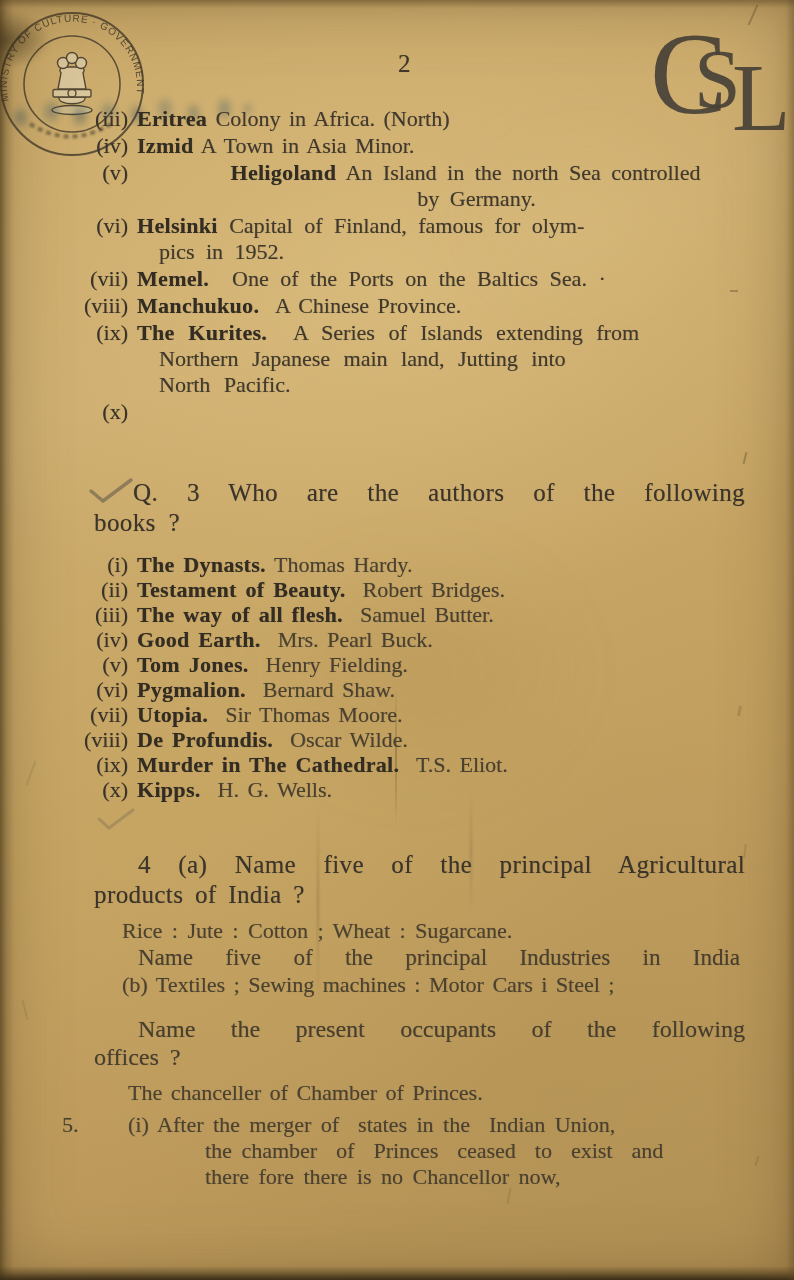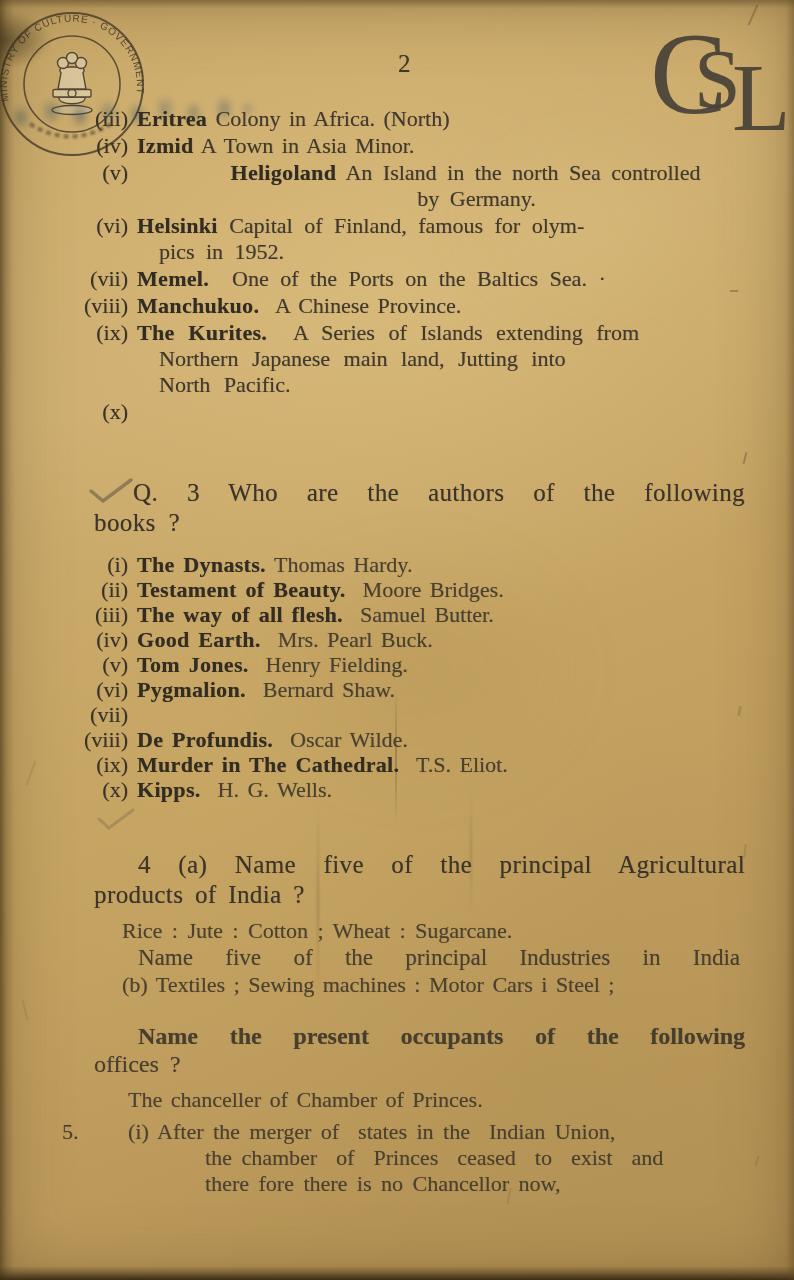--- a/index.html
+++ b/index.html
@@ -81,21 +81,21 @@
   .jlast{text-align:justify;text-align-last:justify;box-sizing:border-box;}
   .q3 .h1.l1{margin-left:94px;width:651px;padding-left:39px;}
   .q3 .h1.l2{margin-left:94px;word-spacing:6px;}
   .q3 .list{margin-top:14px;}
   .q4 .h1.l1{margin-left:94px;width:651px;padding-left:44px;}
   .q4 .h1.l2{margin-left:94px;word-spacing:5px;}
   .q4line{font-size:22px;line-height:27px;color:rgba(62,55,43,.82);}
   .ans-a{margin:7px 0 0 122px;word-spacing:4px;}
   .prompt-b{margin-left:94px;width:646px;padding-left:44px;font-size:23px;line-height:27px;color:rgba(62,55,43,.85);}
   .ans-b{margin-left:122px;word-spacing:3px;}
-  .prompt-c1{margin:24px 0 0 94px;width:651px;padding-left:44px;font-size:24px;line-height:28px;color:rgba(60,54,42,.85);font-weight:bold;}
+  .prompt-c1{margin:17px 0 0 94px;width:651px;padding-left:44px;font-size:24px;line-height:28px;color:rgba(60,54,42,.85);}
   .prompt-c2{margin-left:94px;font-size:24px;line-height:28px;word-spacing:5px;color:rgba(60,54,42,.85);}
   .office{margin:9px 0 0 128px;font-size:22px;line-height:26px;word-spacing:3px;color:rgba(60,54,42,.8);}
   .q5{display:flex;margin:6px 0 0 62px;font-size:22px;line-height:26px;color:rgba(58,53,42,.78);}
   .q5 .qnum{flex:none;width:66px;}
   .q5 .qbody{flex:1;white-space:pre-wrap;padding-left:77px;text-indent:-77px;word-spacing:4px;max-width:630px;}
 
   
   .check{position:absolute;z-index:3;}
   .check.c3{left:88px;top:476px;}
   .check.c4{left:96px;top:806px;opacity:.6;}
@@ -216,21 +216,21 @@
     <div class="h1 l2">books ?</div>
     <div class="list">
 
         <div class="item">
           <span class="inum">(i)</span>
           <span class="ibody"><b class="term">The Dynasts.</b><span> Thomas Hardy.</span></span>
         </div>
 
         <div class="item">
           <span class="inum">(ii)</span>
-          <span class="ibody"><b class="term">Testament of Beauty.</b><span>  Moore Bridges.</span></span>
+          <span class="ibody"><b class="term">Testament of Beauty.</b><span>  Robert Bridges.</span></span>
         </div>
 
         <div class="item">
           <span class="inum">(iii)</span>
           <span class="ibody"><b class="term">The way of all flesh.</b><span>  Samuel Butter.</span></span>
         </div>
 
         <div class="item">
           <span class="inum">(iv)</span>
           <span class="ibody"><b class="term">Good Earth.</b><span>  Mrs. Pearl Buck.</span></span>
@@ -241,20 +241,21 @@
           <span class="ibody"><b class="term">Tom Jones.</b><span>  Henry Fielding.</span></span>
         </div>
 
         <div class="item">
           <span class="inum">(vi)</span>
           <span class="ibody"><b class="term">Pygmalion.</b><span>  Bernard Shaw.</span></span>
         </div>
 
         <div class="item">
           <span class="inum">(vii)</span>
+          <span class="ibody"><b class="term">Utopia.</b><span>  Sir Thomas Moore.</span></span>
         </div>
 
         <div class="item">
           <span class="inum">(viii)</span>
           <span class="ibody"><b class="term">De Profundis.</b><span>  Oscar Wilde.</span></span>
         </div>
 
         <div class="item">
           <span class="inum">(ix)</span>
           <span class="ibody"><b class="term">Murder in The Cathedral.</b><span>  T.S. Eliot.</span></span>

